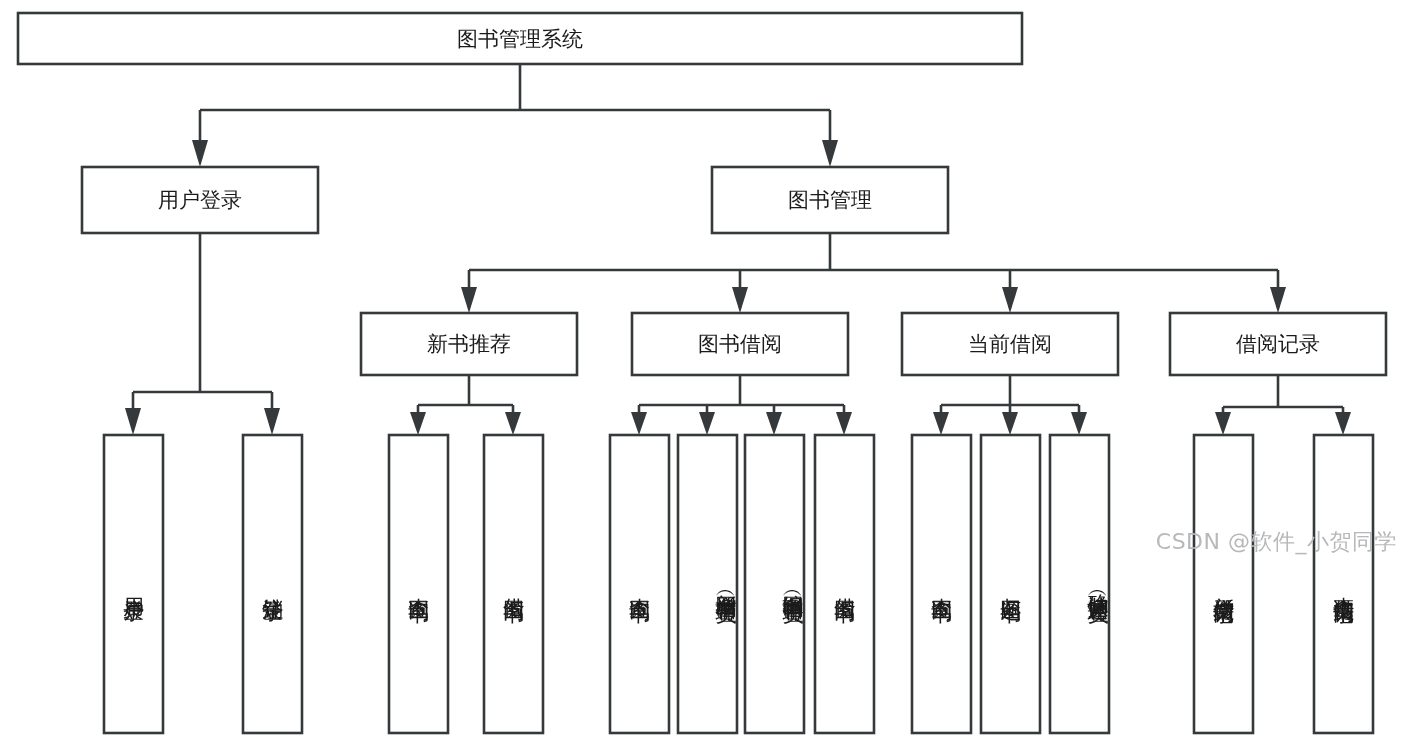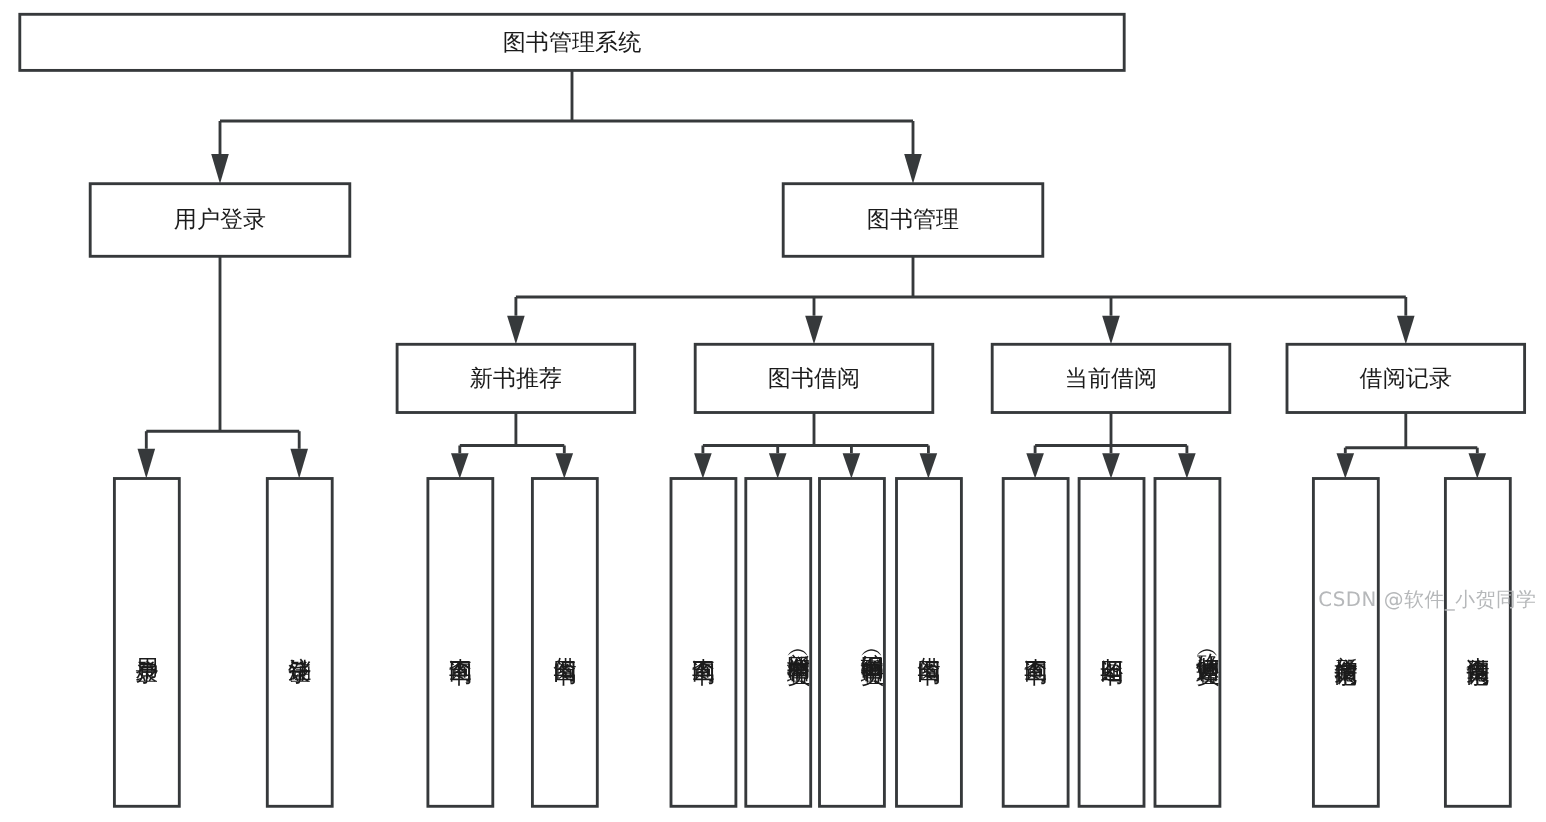--- a/index.html
+++ b/index.html
@@ -63,21 +63,21 @@
     color: #1b1b1b;
     white-space: nowrap;
     pointer-events: none;
     user-select: none;
   }
   .watermark {
     position: absolute;
     right: 8px;
     bottom: 4px;
     font-family: "DejaVu Sans", "Liberation Sans", sans-serif;
-    font-size: 18px;
+    font-size: 22px;
     color: #b6b8ba;
     letter-spacing: 0.5px;
     white-space: nowrap;
   }
 </style>
 </head>
 <body>
 
 <div id="diagram-root">
 

